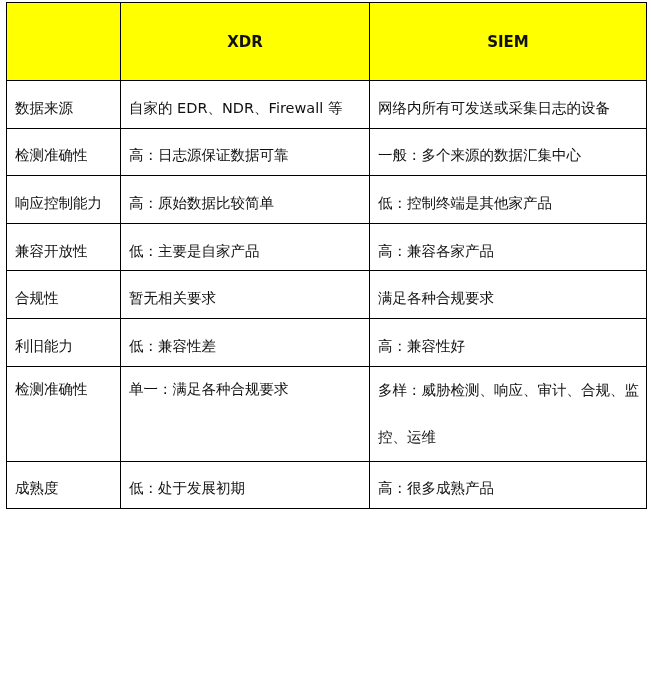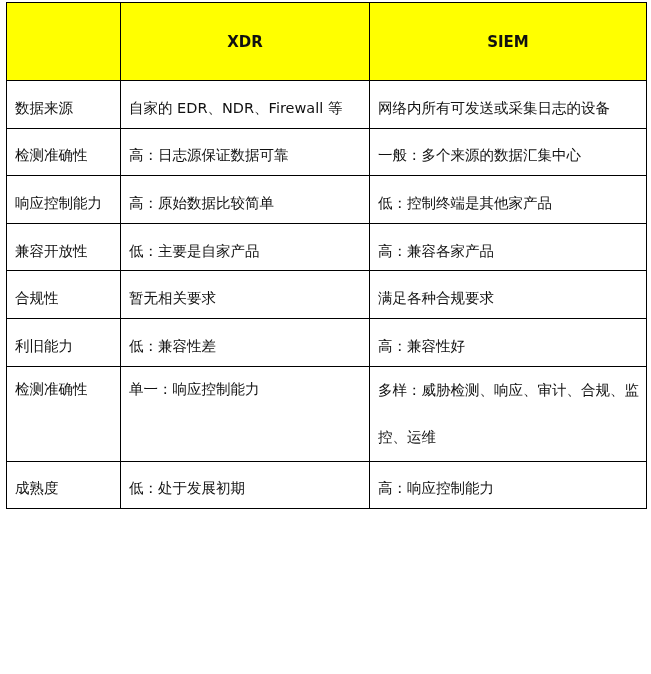--- a/index.html
+++ b/index.html
@@ -62,22 +62,22 @@
       <td>暂无相关要求</td>
       <td class="b">满足各种合规要求</td>
     </tr>
     <tr>
       <td>利旧能力</td>
       <td>低：兼容性差</td>
       <td class="b">高：兼容性好</td>
     </tr>
     <tr class="tall">
       <td>检测准确性</td>
-      <td>单一：响应控制能力</td>
+      <td>单一：满足各种合规要求</td>
       <td class="b multi">多样：威胁检测、响应、审计、合规、监控、运维</td>
     </tr>
     <tr>
       <td>成熟度</td>
       <td>低：处于发展初期</td>
-      <td class="b">高：响应控制能力</td>
+      <td class="b">高：很多成熟产品</td>
     </tr>
   </tbody>
 </table>
 
 </body></html>

